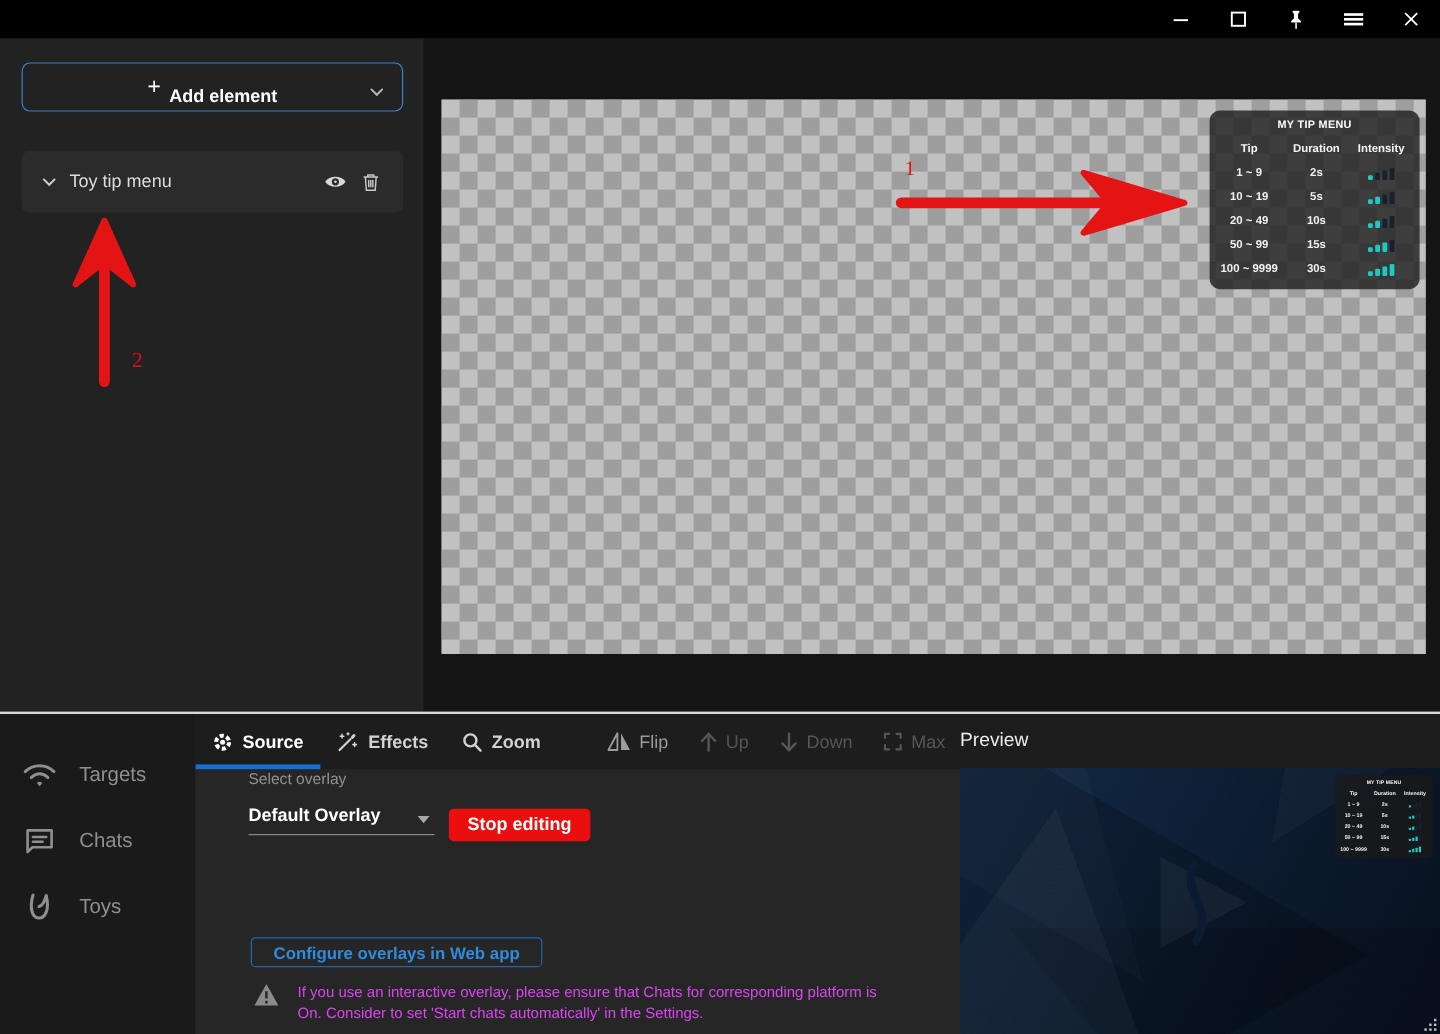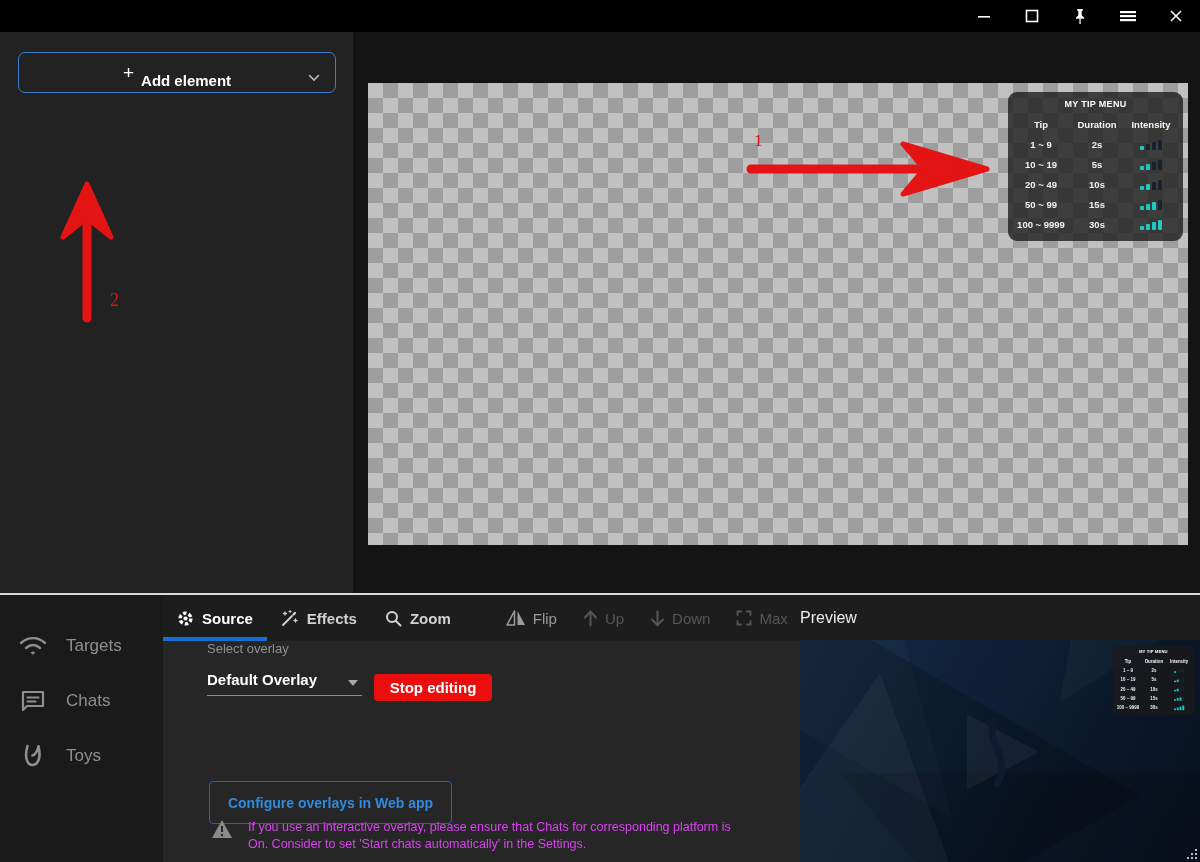--- a/index.html
+++ b/index.html
@@ -66,21 +66,21 @@
   .tab.active { color:#fff; }
   .tab.active::after { content:''; position:absolute; left:0; right:0; bottom:0; height:4px; background:#1271d6; }
   .tb-divider { width:1px; height:26px; background:#3c3c3c; margin:0 14px; }
   .action { display:flex; align-items:flex-start; gap:7px; padding:0 13px; font-size:15px; color:#565656; cursor:default; }
   .action.enabled { color:#9b9b9b; cursor:pointer; }
 
   .select-label { position:absolute; left:44px; top:46px; font-size:13px; color:#909090;text-align:center; }
   .overlay-select { position:absolute; left:44px; top:76px; width:155px; height:25px; border-bottom:1px solid #8a8a8a; color:#fff; font-size:15px; font-weight:700; cursor:pointer; }
   .overlay-select .sel-caret { position:absolute; right:4px; top:9px; width:0; height:0; border-left:5px solid transparent; border-right:5px solid transparent; border-top:6px solid #a8a8a8; }
   .stop-btn { position:absolute; left:211px; top:79px; width:118px; height:27px; background:#ea0e0e; border:none; border-radius:4px; color:#fff; font-size:15px; font-weight:700; font-family:"Liberation Sans",sans-serif; cursor:pointer; }
-  .configure-btn { position:absolute; left:46px; top:186px; width:243px; height:43px; background:transparent; border:1px solid #2064b4; border-radius:4px; color:#2f8be0; font-size:14px; font-weight:700; font-family:"Liberation Sans",sans-serif; cursor:pointer; }
+  .configure-btn { position:absolute; left:46px; top:186px; width:243px; height:25px; background:transparent; border:1px solid #2064b4; border-radius:4px; color:#2f8be0; font-size:14px; font-weight:700; font-family:"Liberation Sans",sans-serif; cursor:pointer; }
   .warning { position:absolute; left:48px; top:224px; display:flex; gap:15px; }
   .warning .wtext { font-size:12.5px; color:#d946ef; line-height:17px; }
 
   .preview-panel { position:absolute; left:800px; top:0; width:400px; height:267px; }
   .preview-header { position:absolute; left:0; top:0; width:400px; height:45px; background:#1d1d1d; display:flex; align-items:center; }
   .preview-header .ptitle { margin-left:0; color:#ededed; font-size:16px; }
   .preview-video { position:absolute; left:0; top:45px; width:400px; height:222px; overflow:hidden;
     background-color:#0d1b2e;
     background-image:
       conic-gradient(from 160deg at 20% 15%, rgba(255,255,255,.035) 0 55deg, transparent 0),
@@ -132,20 +132,43 @@
   <div class="left-panel">
     <div class="add-btn">
       <span class="plus">+</span>
       <span class="lbl">Add element</span>
       <span class="caret">
         <svg width="12" height="8" viewBox="0 0 12 8">
             <path d="M1.5 1.5 L6 6 L10.5 1.5" fill="none" stroke="#b9b9b9" stroke-width="1.6" stroke-linecap="round"></path>
           </svg>
       </span>
     </div>
+    <div class="layer-row">
+      <span class="chev">
+        <svg width="12" height="8" viewBox="0 0 12 8">
+            <path d="M1.5 1.5 L6 6 L10.5 1.5" fill="none" stroke="#cfcfcf" stroke-width="1.6" stroke-linecap="round"></path>
+          </svg>
+      </span>
+      <span class="name">Toy tip menu</span>
+      <span class="icn">
+        <svg width="19" height="13" viewBox="0 0 19 13">
+            <path d="M1 6.5 C4.5 1 14.5 1 18 6.5 C14.5 12 4.5 12 1 6.5 Z" fill="#d8d8d8"></path>
+            <circle cx="9.5" cy="6.5" r="3" fill="#2b2b2b"></circle>
+            <circle cx="9.5" cy="6.5" r="1.1" fill="#d8d8d8"></circle>
+          </svg>
+      </span>
+      <span class="icn trash">
+        <svg width="14" height="16" viewBox="0 0 14 16" fill="none" stroke="#c9c9c9" stroke-width="1.2">
+            <path d="M1 3.5 h12"></path>
+            <path d="M4.5 3.5 V1.8 h5 v1.7"></path>
+            <path d="M2.5 3.5 l0.8 11 h7.4 l0.8-11"></path>
+            <path d="M5.3 6 v6 M7 6 v6 M8.7 6 v6"></path>
+          </svg>
+      </span>
+    </div>
 
     <svg class="ann" style="position:absolute; left:55px; top:148px;" width="70" height="145" viewBox="0 0 70 145">
       <line x1="32" y1="30" x2="32" y2="138" stroke="#e41414" stroke-width="9" stroke-linecap="round"></line>
       <polygon points="32,4 8,57 32,38 56,57" fill="#e41414" stroke="#e41414" stroke-width="5" stroke-linejoin="round"></polygon>
     </svg>
     <span class="ann-label" style="left:110px; top:258px; font-size:18px;">2</span>
   </div>
 
   <div class="canvas-wrap">
     <div class="canvas">

